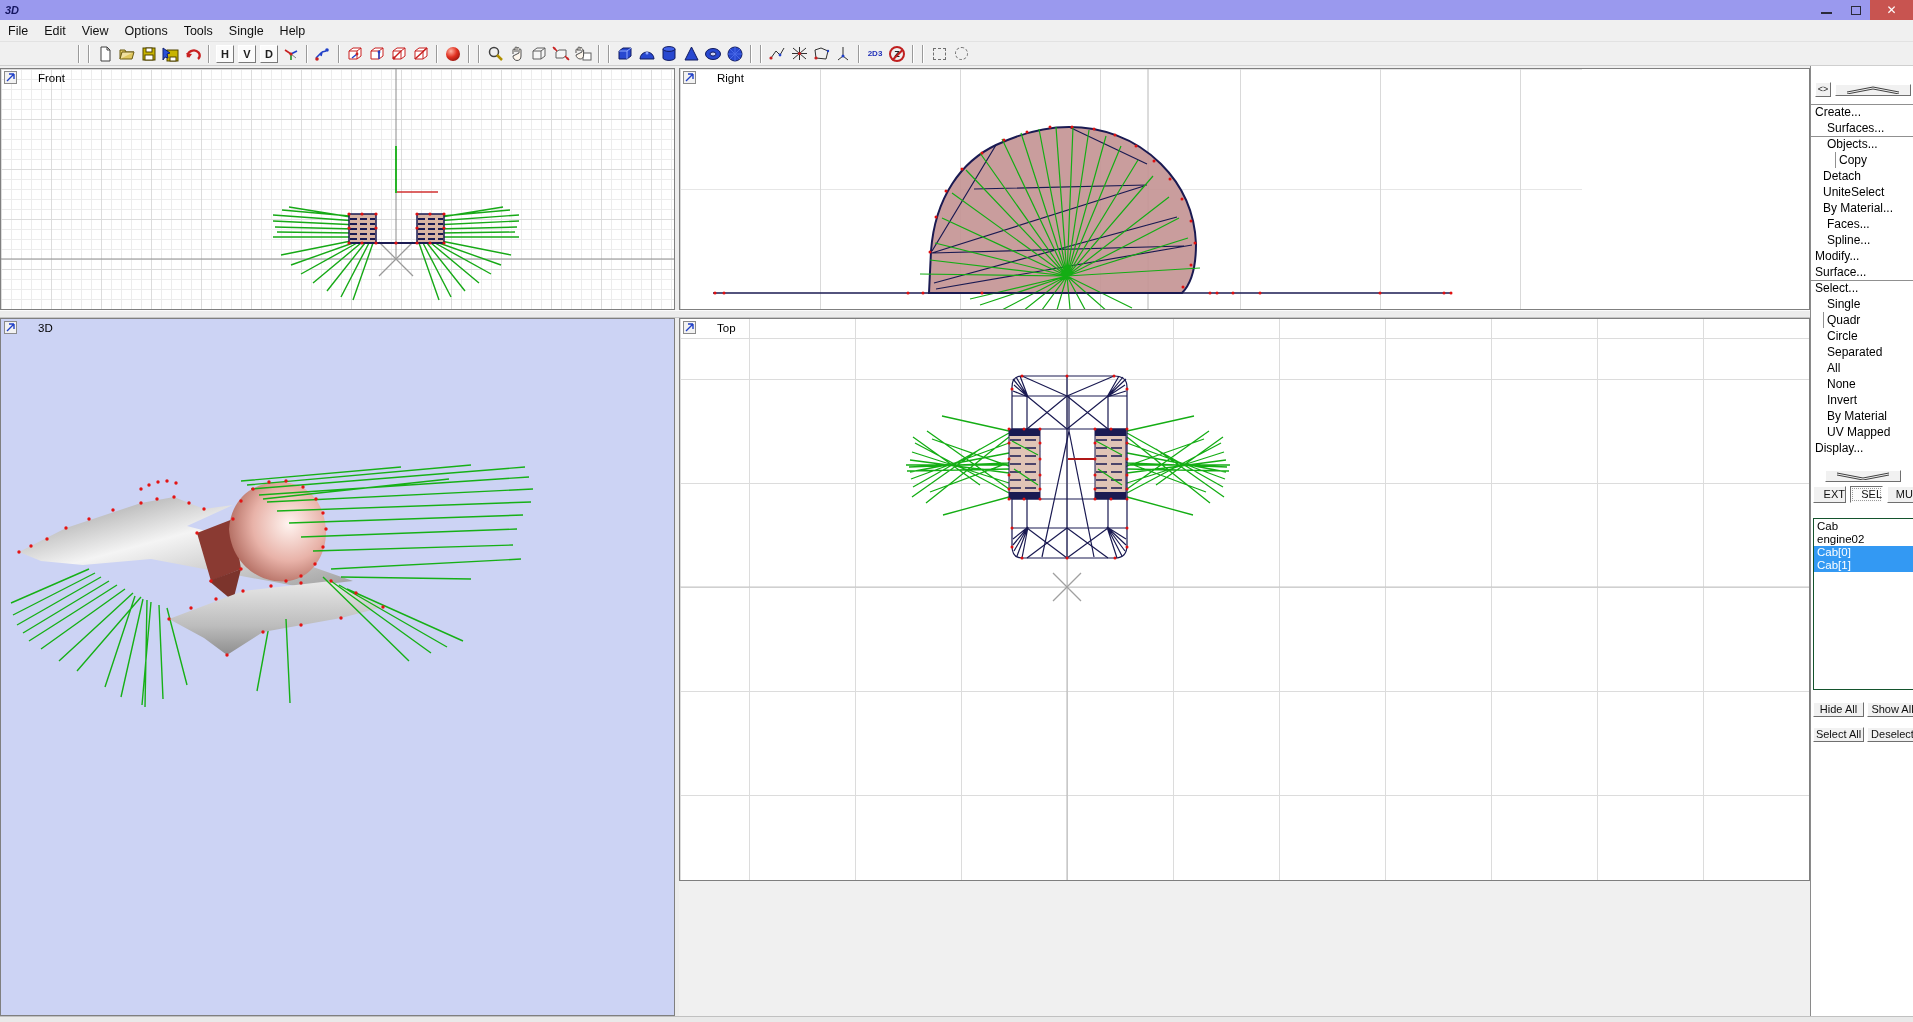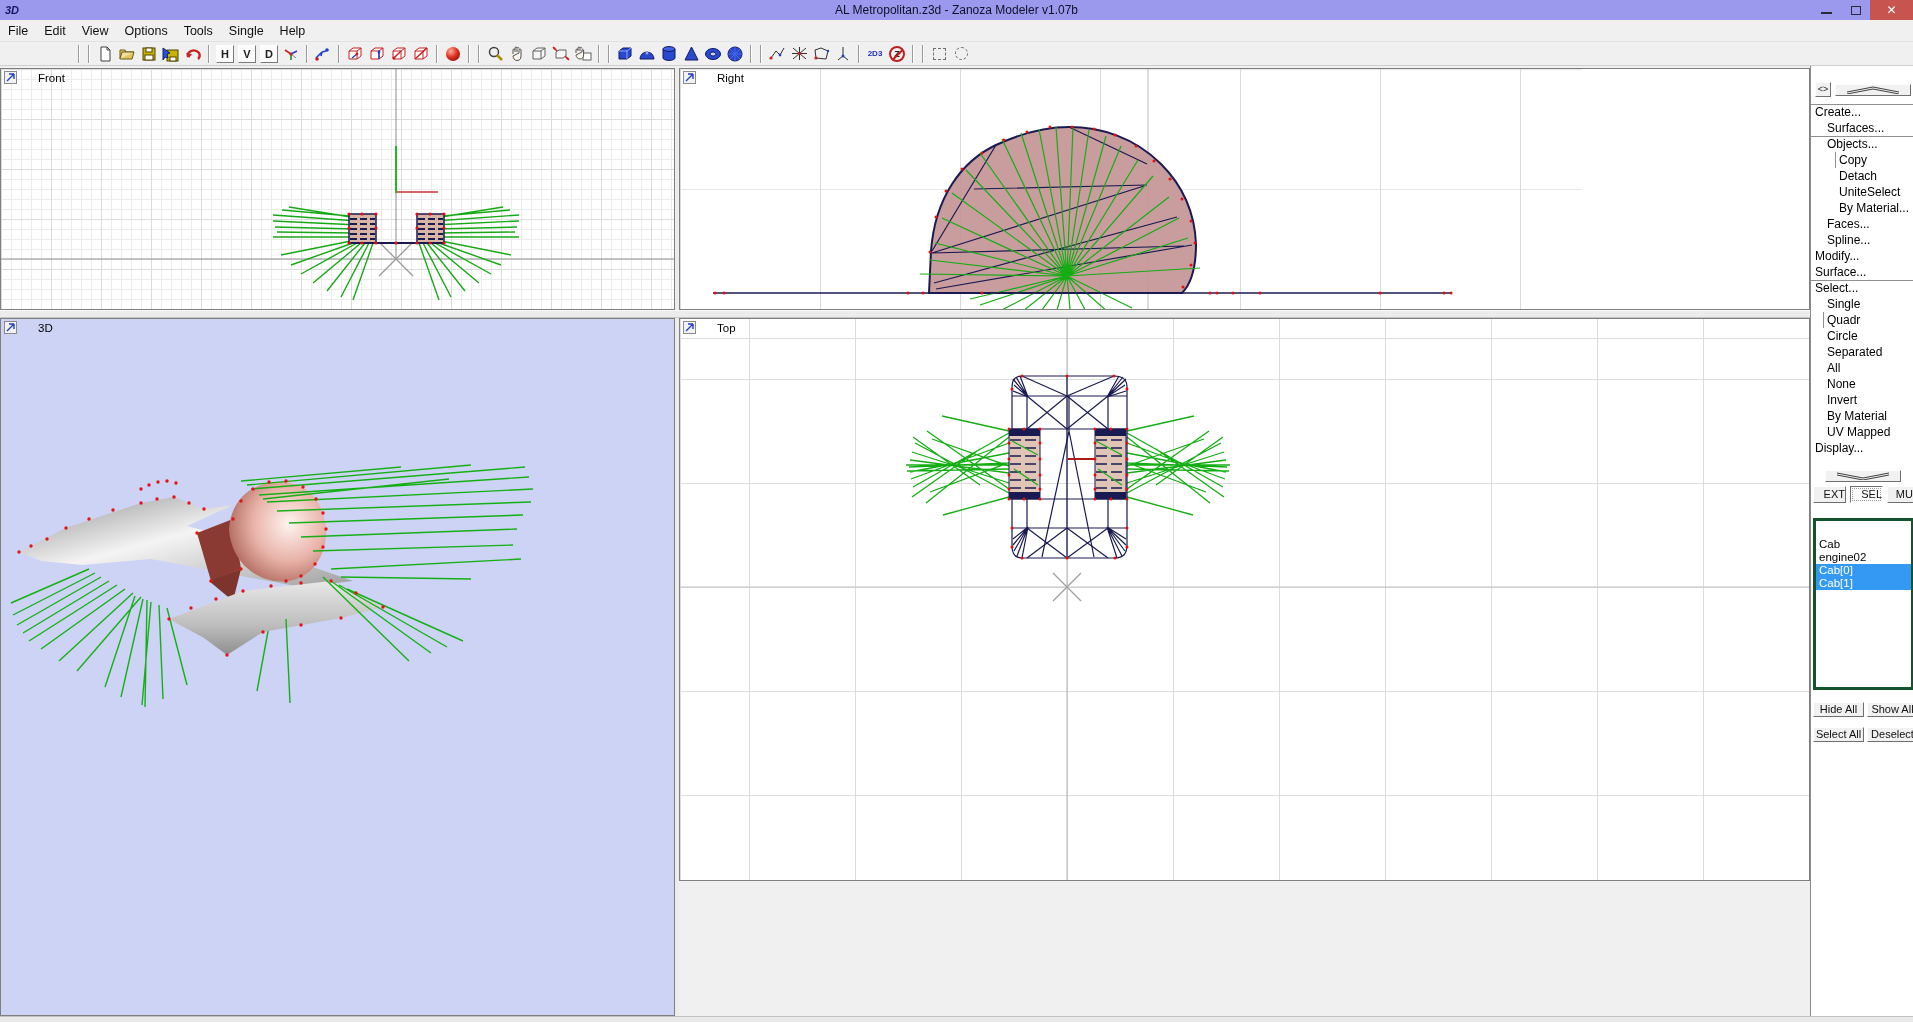--- a/index.html
+++ b/index.html
@@ -62,44 +62,43 @@
   #split-h { left:0; top:310px; width:1810px; height:8px; border-top:1px solid #fbfbfb; border-bottom:1px solid #c6c6c6; }
 
   
   #sidebar { position:absolute; left:1810px; top:66px; width:103px; height:950px; background:#ffffff; border-left:1px solid #8a8a8a; overflow:hidden; font-size:12px; color:#000; }
   #sb-toprow { position:absolute; left:0; top:16px; width:103px; height:16px; }
   .raised { background:#f1f1f1; border:1px solid; border-color:#ffffff #6f6f6f #6f6f6f #ffffff; }
   #sb-swap { position:absolute; left:4px; top:0; width:16px; height:15px; font-size:9px; line-height:12px; text-align:center; color:#202020; }
   #sb-chev-up { position:absolute; left:24px; top:2px; width:76px; height:12px; display:flex; align-items:center; justify-content:center; }
   #sb-commands { position:absolute; left:0; top:38px; width:103px; }
   .cmd { height:16px; line-height:16px; white-space:nowrap; }
-  .ind0 { padding-left:4px; } .ind1 { padding-left:16px; } .ind2 { padding-left:28px; }
+  .ind0 { padding-left:4px; } .ind1 { padding-left:16px; } .ind2 { padding-left:12px; }
   .rule-top { box-shadow:inset 0 1px #909090; }
   .rule-left { box-shadow:inset 1px 0 #909090; margin-left:24px; padding-left:4px; }
   #sb-chev-down { position:absolute; left:14px; top:404px; width:76px; height:12px; display:flex; align-items:center; justify-content:center; }
   #sb-tabs { position:absolute; left:2px; top:420px; width:120px; height:17px; display:flex; gap:4px; }
   .tab { width:33px; height:17px; font-size:11px; text-align:right; line-height:15px; color:#101010; }
   .tab.active { background:#fcfcfc; border-color:#6f6f6f #ffffff #ffffff #6f6f6f; outline:1px dotted #9a9a9a; outline-offset:-3px; }
-  #sb-objects { position:absolute; left:2px; top:452px; width:101px; height:172px; background:#fff; border:3px solid #14532d; padding-top:17px; font-size:11.5px; }
+  #sb-objects { position:absolute; left:2px; top:452px; width:101px; height:172px; background:#fff; border:1px solid #14532d; padding-top:1px; font-size:11.5px; }
   .obj-row { height:13px; line-height:13px; padding-left:3px; white-space:nowrap; }
   .obj-row.selected { background:#3399f3; color:#fff; }
   #sb-btns { position:absolute; left:2px; top:628px; width:120px; }
   .sb-btn-row { display:flex; gap:3px; margin-bottom:2px; }
   .sb-btn { width:51px; height:15px; font-size:11px; line-height:13px; text-align:center; color:#101010; white-space:nowrap; overflow:hidden;margin-top:8px; }
 
   #statusbar { position:absolute; left:0; top:1016px; width:1913px; height:6px; background:#e9e9e9; border-top:1px solid #c0c0c0; }
 </style>
 </head>
 <body>
 
 <div id="app">
 
   <div id="titlebar">
     <span id="app-logo">3D</span>
-    <span id="title-text">AL Metropolitan.z3d - Zanoza Modeler v1.07b</span>
     <div id="win-controls">
       <div class="win-btn" id="btn-minimize">
           <span class="bar"></span>
         </div>
       <div class="win-btn" id="btn-restore">
           <span class="boxes"></span>
         </div>
       <div class="win-btn" id="btn-close">✕</div>
     </div>
   </div>

